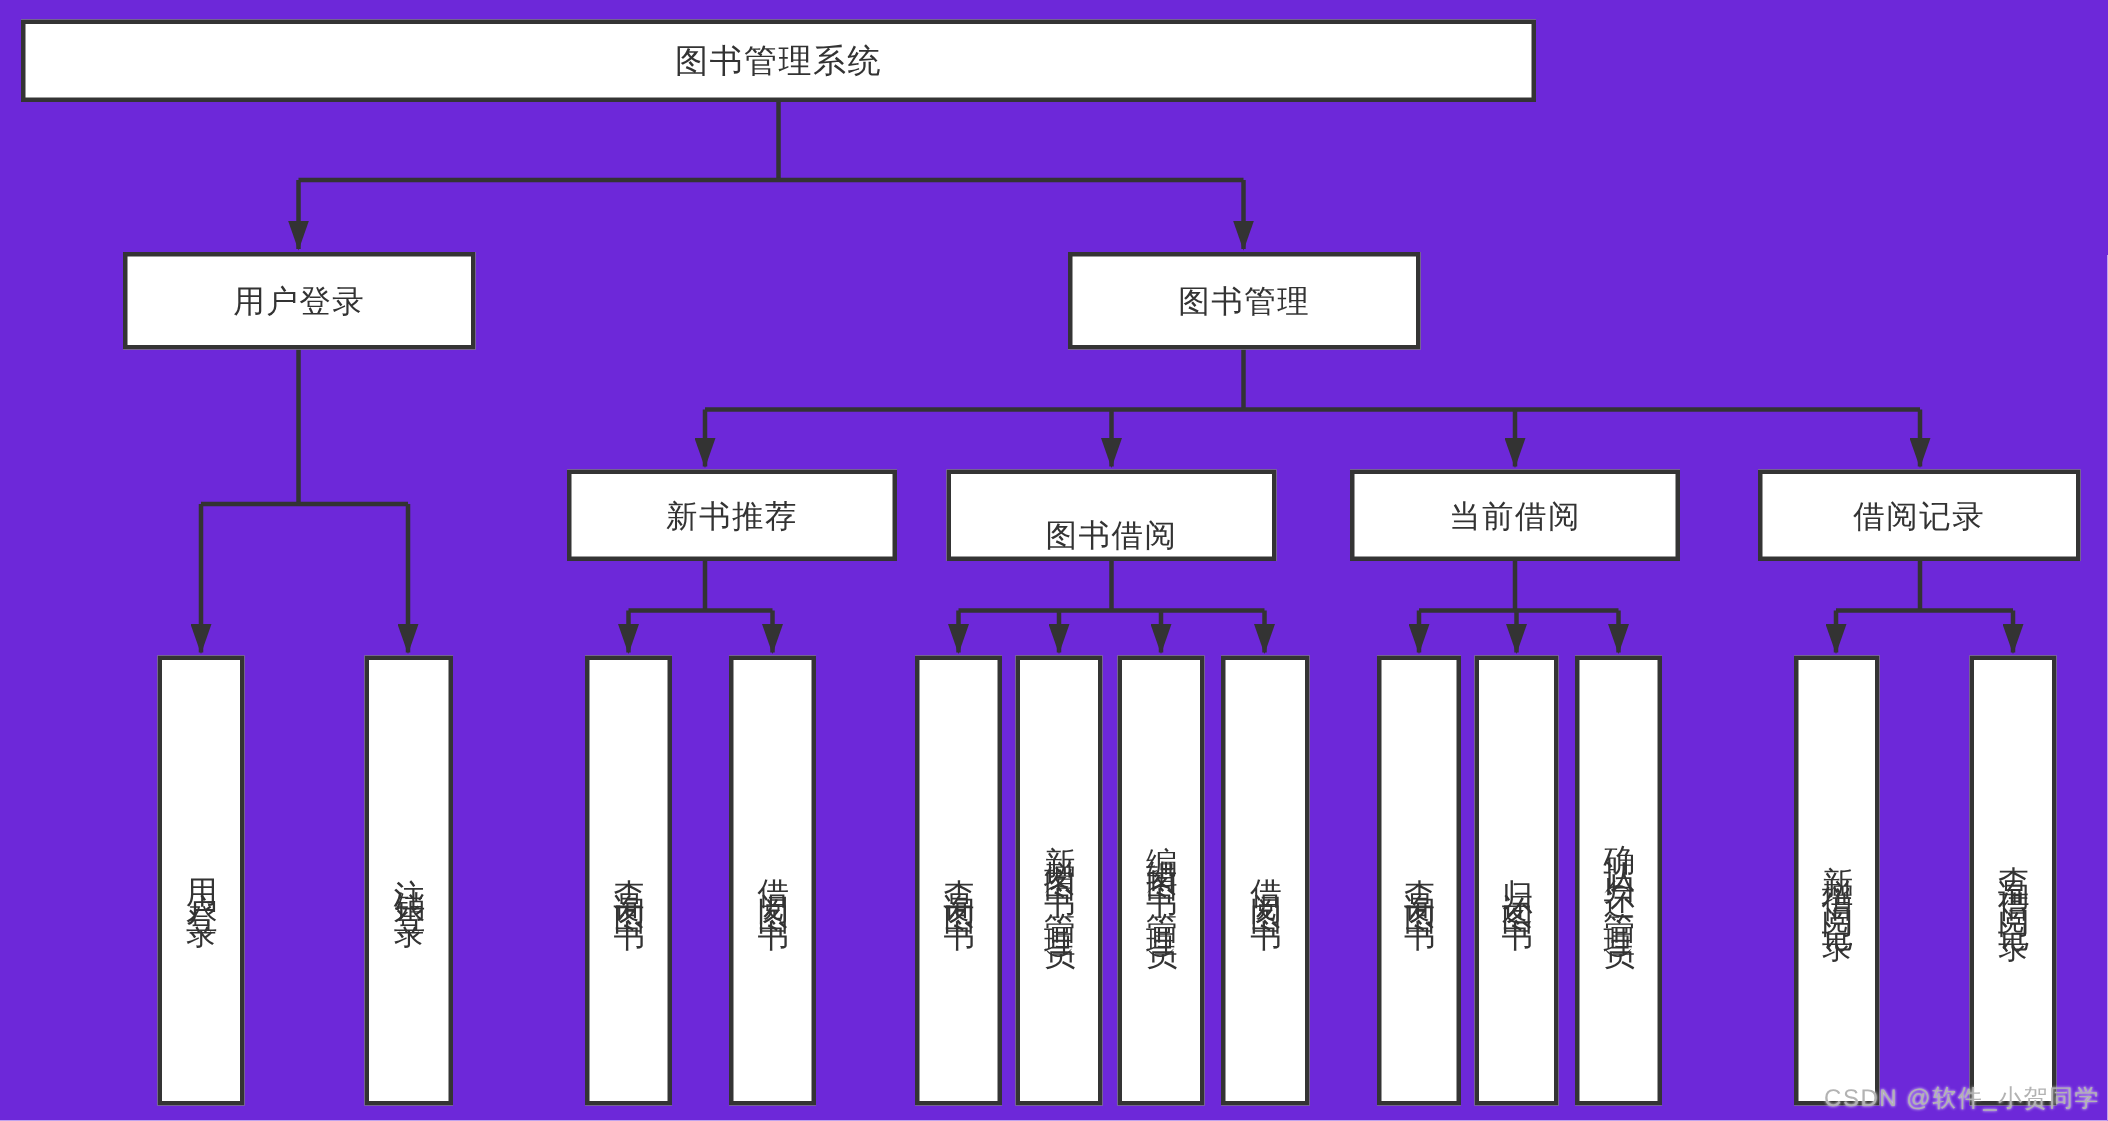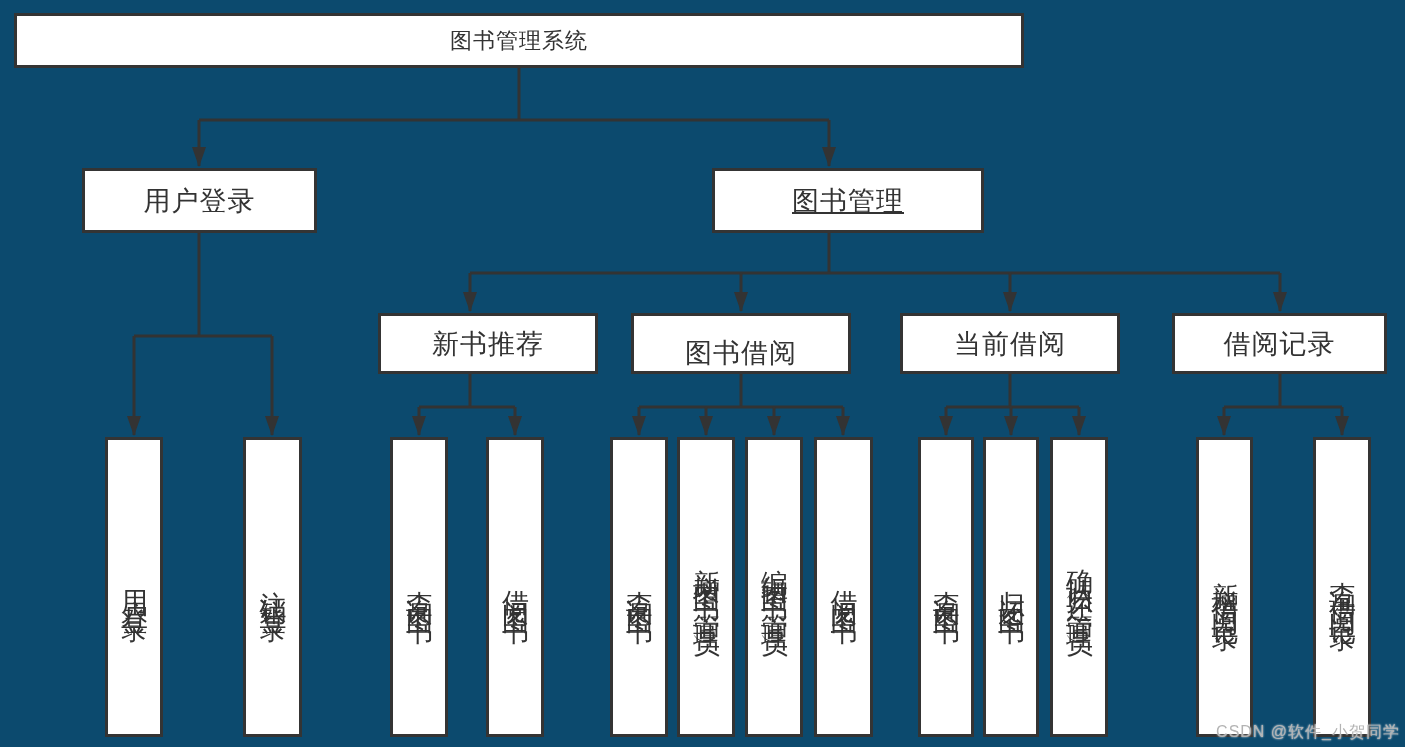--- a/index.html
+++ b/index.html
@@ -5,21 +5,21 @@
   html, body {
     margin: 0;
     padding: 0;
     background: #ffffff;
     font-family: "Liberation Sans", "DejaVu Sans", sans-serif;
   }
   .canvas {
     position: relative;
     width: 1405px;
     height: 747px;
-    background: #0c4a6e;
+    background: #6d28d9;
     overflow: hidden;
   }
   .connectors {
     position: absolute;
     left: 0;
     top: 0;
     width: 1405px;
     height: 747px;
     z-index: 1;
   }
@@ -28,21 +28,21 @@
     box-sizing: border-box;
     background: #ffffff;
     border: 3px solid #343434;
     display: flex;
     align-items: center;
     justify-content: center;
     z-index: 2;
     color: #333333;
   }
   .node .label {
-    font-size: 27px;
+    font-size: 21px;
     color: #333333;
     letter-spacing: 1px;
     white-space: nowrap;
   }
   .node.root .label {
     font-size: 22px;
   }
   .node.vert .label {
     writing-mode: vertical-rl;
     text-orientation: mixed;
@@ -130,21 +130,21 @@
     </g>
   </svg>
 
   <div class="node root" style="left:14px; top:13px; width:1010px; height:55px;">
     <span class="label">图书管理系统</span>
   </div>
 
   <div class="node" style="left:82px; top:168px; width:235px; height:65px;">
     <span class="label">用户登录</span>
   </div>
-  <div class="node" style="left:712px; top:168px; width:272px; height:65px;text-decoration:underline;">
+  <div class="node" style="left:712px; top:168px; width:235px; height:65px;">
     <span class="label">图书管理</span>
   </div>
 
   <div class="node" style="left:360px; top:313px; width:220px; height:61px;margin-left:18px;">
     <span class="label">新书推荐</span>
   </div>
   <div class="node" style="left:631px; top:313px; width:220px; height:61px;align-items:flex-end;">
     <span class="label">图书借阅</span>
   </div>
   <div class="node" style="left:1172px; top:313px; width:215px; height:61px;">

